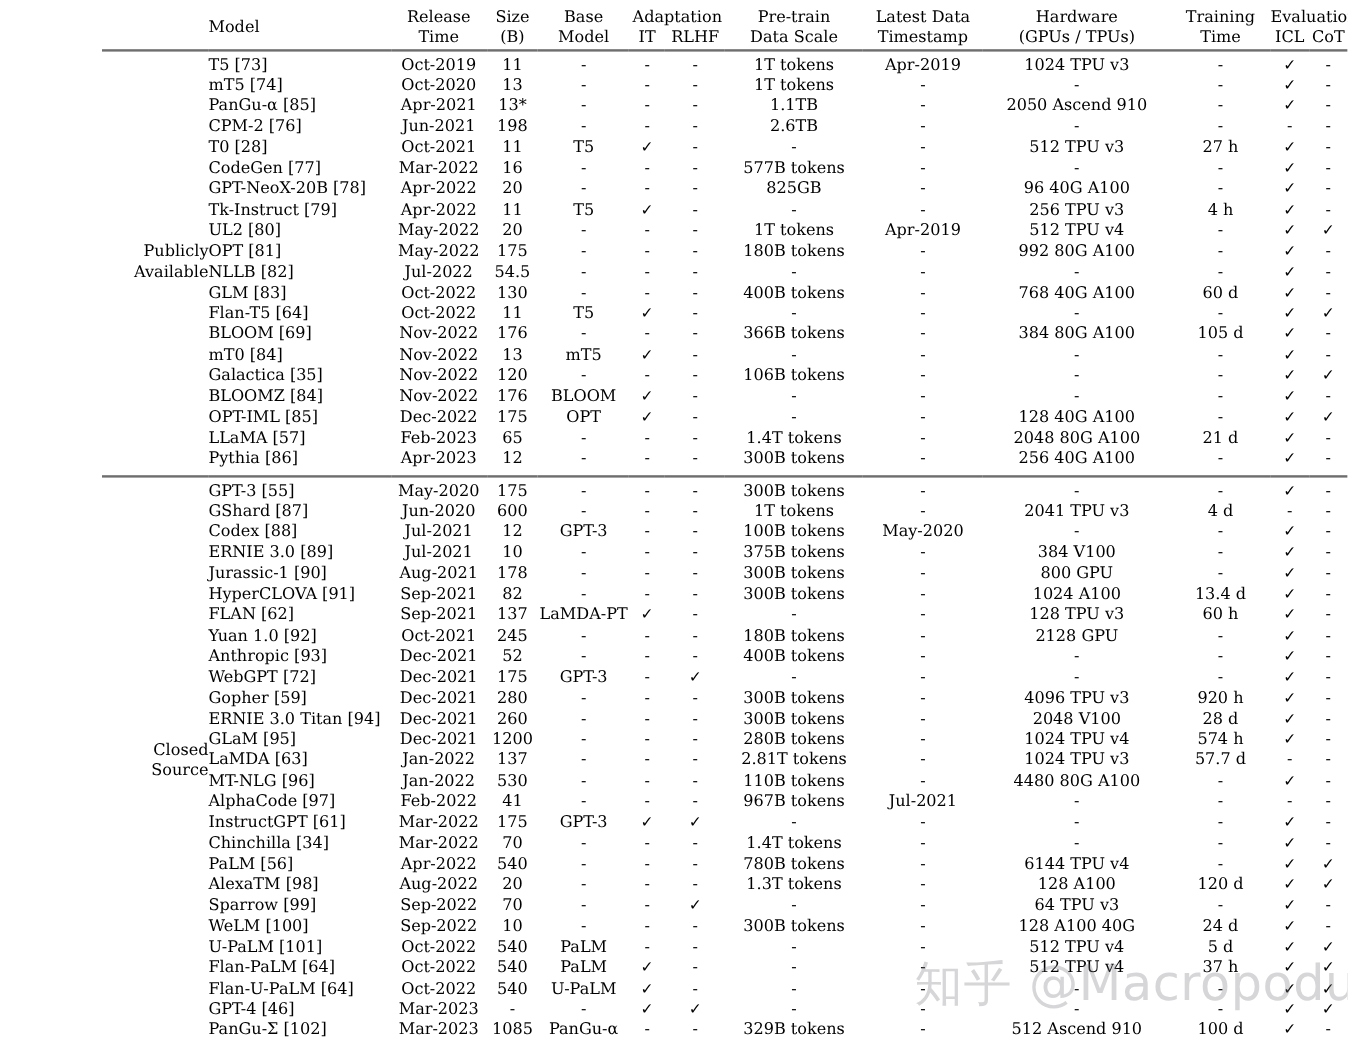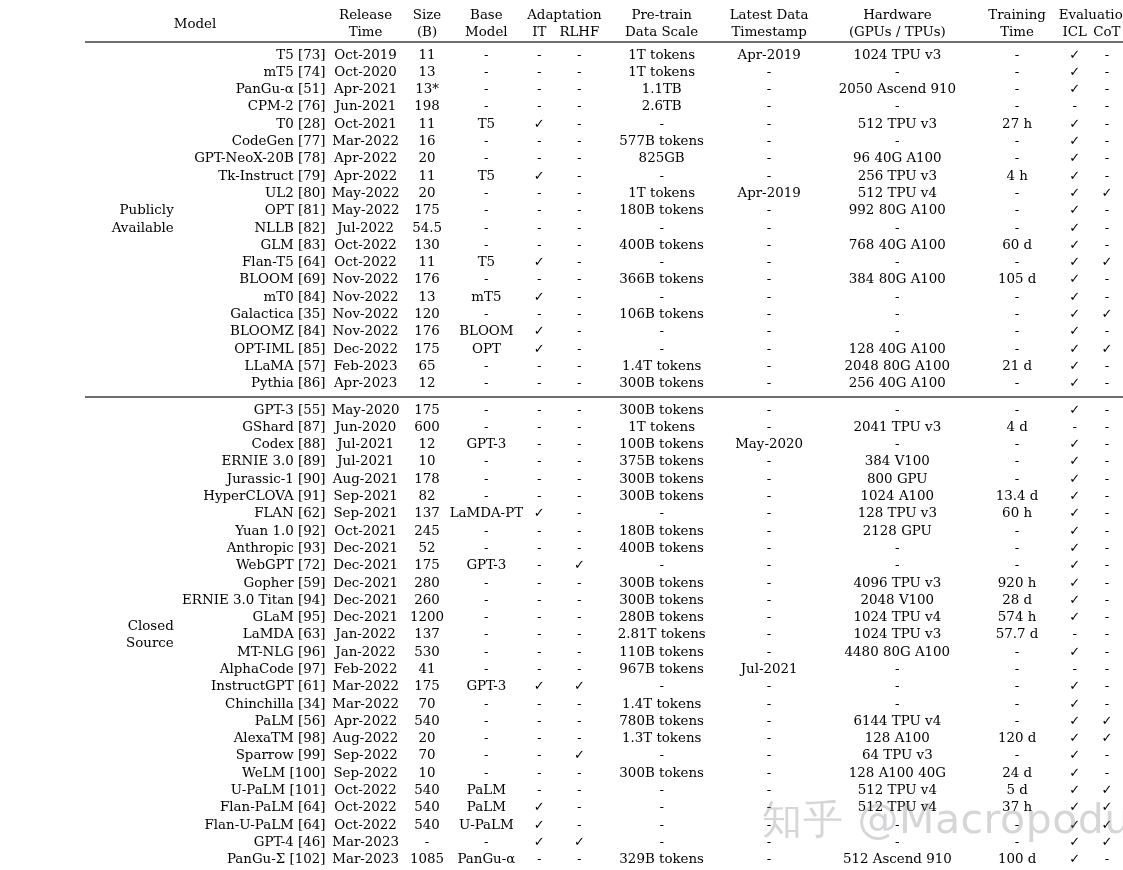--- a/index.html
+++ b/index.html
@@ -98,21 +98,21 @@
   col.c-cot    { width: 30px; }
 
   td.cat {
     text-align: right;
     font-size: 13.4px;
     line-height: 17.3px;
     vertical-align: middle;
   }
   td.cat span { display: block; }
   td.model {
-    text-align: right;
+    text-align: left;
     padding-left: 6px;
     white-space: nowrap;
   }
   td.ctr { text-align: center; }
 
   .chk { font-size: 13px; }
 
   
   #watermark {
     position: absolute;
@@ -213,21 +213,21 @@
           <td class="ctr">-</td>
           <td class="ctr">-</td>
           <td class="ctr">1T tokens</td>
           <td class="ctr">-</td>
           <td class="ctr">-</td>
           <td class="ctr">-</td>
           <td class="ctr chk">✓</td>
           <td class="ctr">-</td>
         </tr>
         <tr>
-          <td class="model">PanGu-α [51]</td>
+          <td class="model">PanGu-α [85]</td>
           <td class="ctr">Apr-2021</td>
           <td class="ctr">13*</td>
           <td class="ctr">-</td>
           <td class="ctr">-</td>
           <td class="ctr">-</td>
           <td class="ctr">1.1TB</td>
           <td class="ctr">-</td>
           <td class="ctr">2050 Ascend 910</td>
           <td class="ctr">-</td>
           <td class="ctr chk">✓</td>

